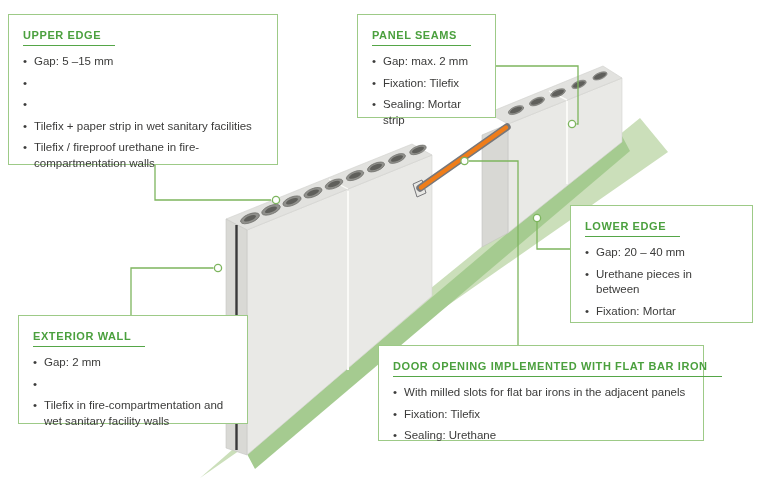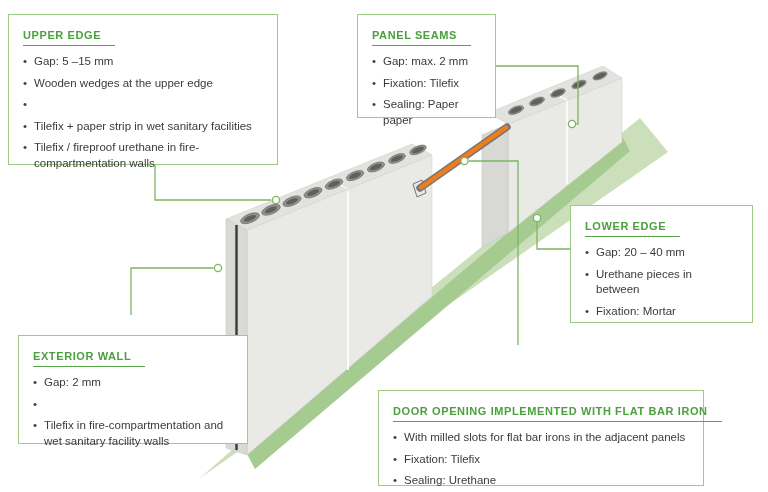--- a/index.html
+++ b/index.html
@@ -21,22 +21,22 @@
   .callout li{
     display:flex;gap:7px;font-size:11.5px;line-height:1.35;color:#3b3b3a;
     margin-top:6px;
   }
   .callout li:first-child{margin-top:0;}
   .callout li .dot{flex:0 0 auto;font-size:11.5px;color:#3b3b3a;}
   
   #box-upper   {left:8px;  top:14px;  width:270px; height:151px;}
   #box-seams   {left:313px;top:14px;  width:139px; height:104px;margin-left:44px;}
   #box-lower   {left:570px;top:205px; width:183px; height:118px;}
-  #box-ext     {left:18px; top:315px; width:230px; height:109px;margin-top:20px;}
-  #box-door    {left:378px;top:345px; width:326px; height:96px;margin-top:45px;}
+  #box-ext     {left:18px; top:315px; width:230px; height:109px;}
+  #box-door    {left:378px;top:345px; width:326px; height:96px;}
 </style>
 </head>
 <body>
 
 <div id="canvas">
 
   <svg id="scene" width="768" height="492" viewBox="0 0 768 492">
 
     <g>
       <polygon points="232,450 640,118 668,152 200,478" fill="#cbdfba"></polygon>
@@ -130,21 +130,20 @@
 
   <div class="callout" id="box-upper">
     <h3>UPPER EDGE</h3>
     <ul>
       <li>
           <span class="dot">•</span>
           <span>Gap: 5 –15 mm</span>
         </li>
       <li>
           <span class="dot">•</span>
-          <span>Wooden wedges at the upper edge</span>
         </li>
       <li>
           <span class="dot">•</span>
         </li>
       <li>
           <span class="dot">•</span>
           <span>Tilefix + paper strip in wet sanitary facilities</span>
         </li>
       <li>
           <span class="dot">•</span>
@@ -159,21 +158,21 @@
       <li>
           <span class="dot">•</span>
           <span>Gap: max. 2 mm</span>
         </li>
       <li>
           <span class="dot">•</span>
           <span>Fixation: Tilefix</span>
         </li>
       <li>
           <span class="dot">•</span>
-          <span>Sealing: Paper paper</span>
+          <span>Sealing: Mortar strip</span>
         </li>
     </ul>
   </div>
 
   <div class="callout" id="box-lower">
     <h3>LOWER EDGE</h3>
     <ul>
       <li>
           <span class="dot">•</span>
           <span>Gap: 20 – 40 mm</span>

